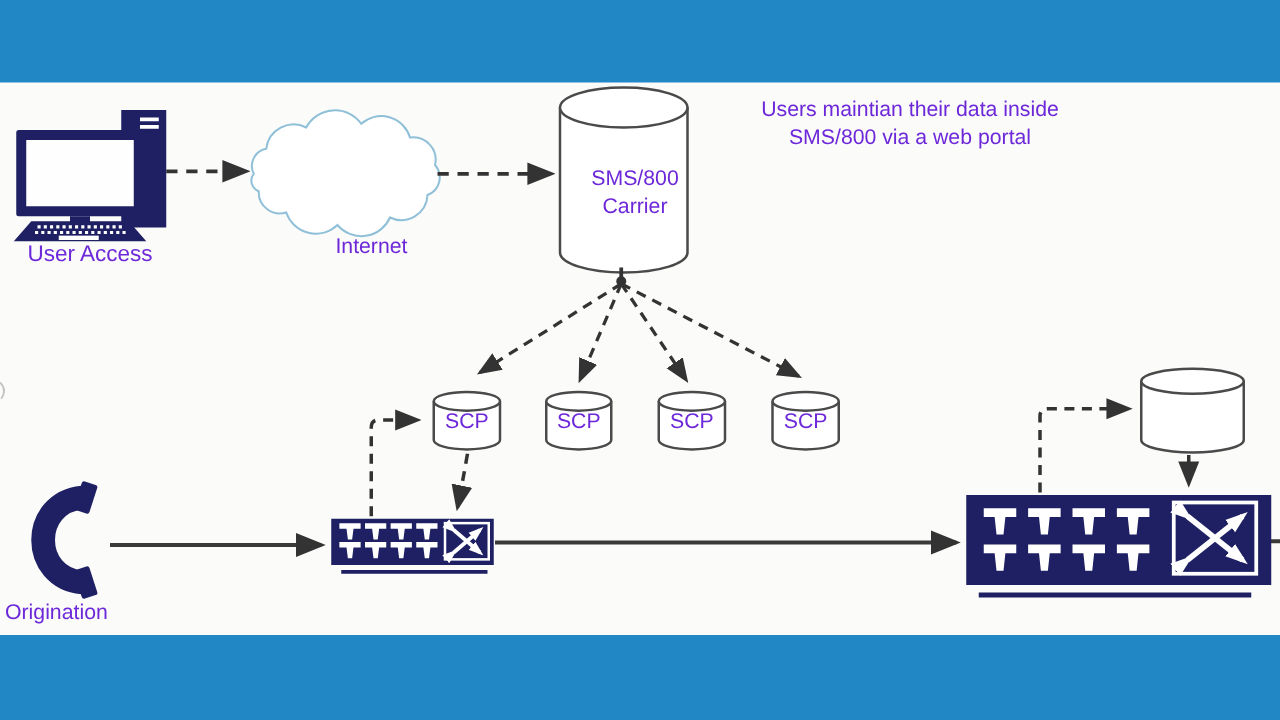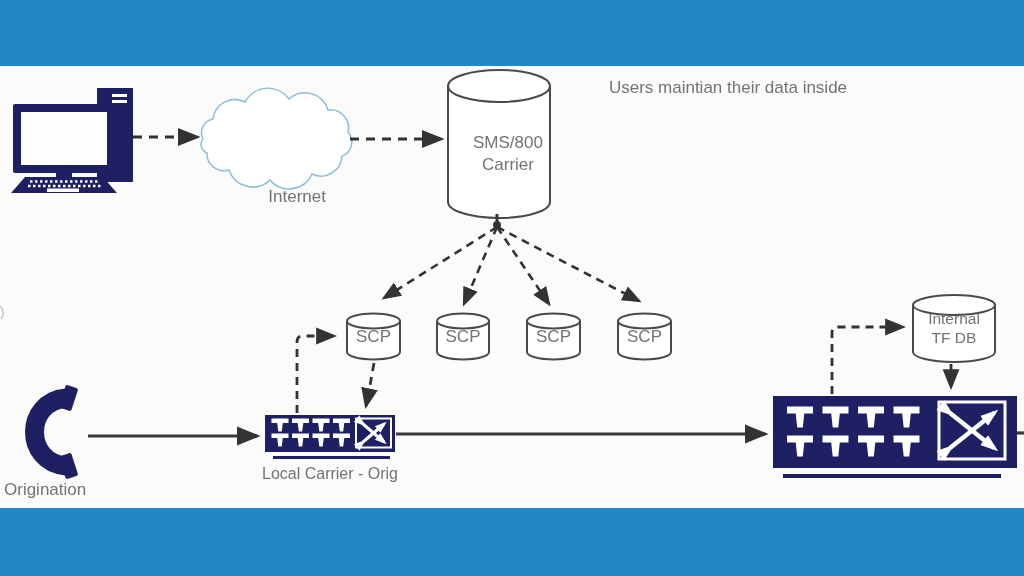--- a/index.html
+++ b/index.html
@@ -11,21 +11,21 @@
     font-family:"Liberation Sans",sans-serif;
   }
   .banner{
     position:absolute;left:0;width:1024px;background:#2187c5;
   }
   .banner.top{top:0;height:66px;}
   .banner.bottom{top:508px;height:68px;}
   .svg-layer{position:absolute;left:0;top:0;}
   .lbl{
     position:absolute;
-    color:#737373;
+    color:#6d28d9;
     font-size:17px;
     line-height:22px;
     text-align:center;
     white-space:nowrap;
   }
   .lbl.small{font-size:15px;line-height:19px;}
   .underline{
     position:absolute;background:#1e2063;
   }
 </style>
@@ -160,42 +160,39 @@
       </g>
     </g>
 
     <g>
       <path d="M66,398 C24,402 24,462 66,466" stroke="#1e2063" stroke-width="19" fill="none"></path>
       <rect x="62" y="386" width="13" height="24" rx="2" fill="#1e2063" transform="rotate(18 68.5 398)"></rect>
       <rect x="62" y="454" width="13" height="24" rx="2" fill="#1e2063" transform="rotate(-18 68.5 466)"></rect>
     </g>
   </svg>
 
+  <div class="lbl" style="left:10px;top:192px;width:124px;font-size:18px;">User Access</div>
 
   <div class="lbl" style="left:226px;top:186px;width:100px;text-align:right;">Internet</div>
 
   <div class="lbl" style="left:448px;top:132px;width:120px;">
     <div>SMS/800</div>
     <div>Carrier</div>
   </div>
 
   <div class="lbl" style="left:566px;top:77px;width:324px;">
     <div>Users maintian their data inside</div>
+    <div>SMS/800 via a web portal</div>
   </div>
 
   <div class="lbl" style="left:343px;top:326px;width:61px;">SCP</div>
   <div class="lbl" style="left:433px;top:326px;width:60px;">SCP</div>
   <div class="lbl" style="left:523px;top:326px;width:61px;">SCP</div>
   <div class="lbl" style="left:614px;top:326px;width:61px;">SCP</div>
 
-  <div class="lbl small" style="left:913px;top:309px;width:82px;font-size:15.5px;">
-    <div>Internal</div>
-    <div>TF DB</div>
-  </div>
 
   <div class="underline" style="left:273px;top:456px;width:117px;height:3px;"></div>
-  <div class="lbl" style="left:250px;top:463px;width:160px;font-size:16px;">Local Carrier - Orig</div>
 
   <div class="underline" style="left:783px;top:474px;width:218px;height:4px;"></div>
 
   <div class="lbl" style="left:4px;top:479px;width:110px;text-align:left;">Origination</div>
 
 </div>
 
 </body></html>

